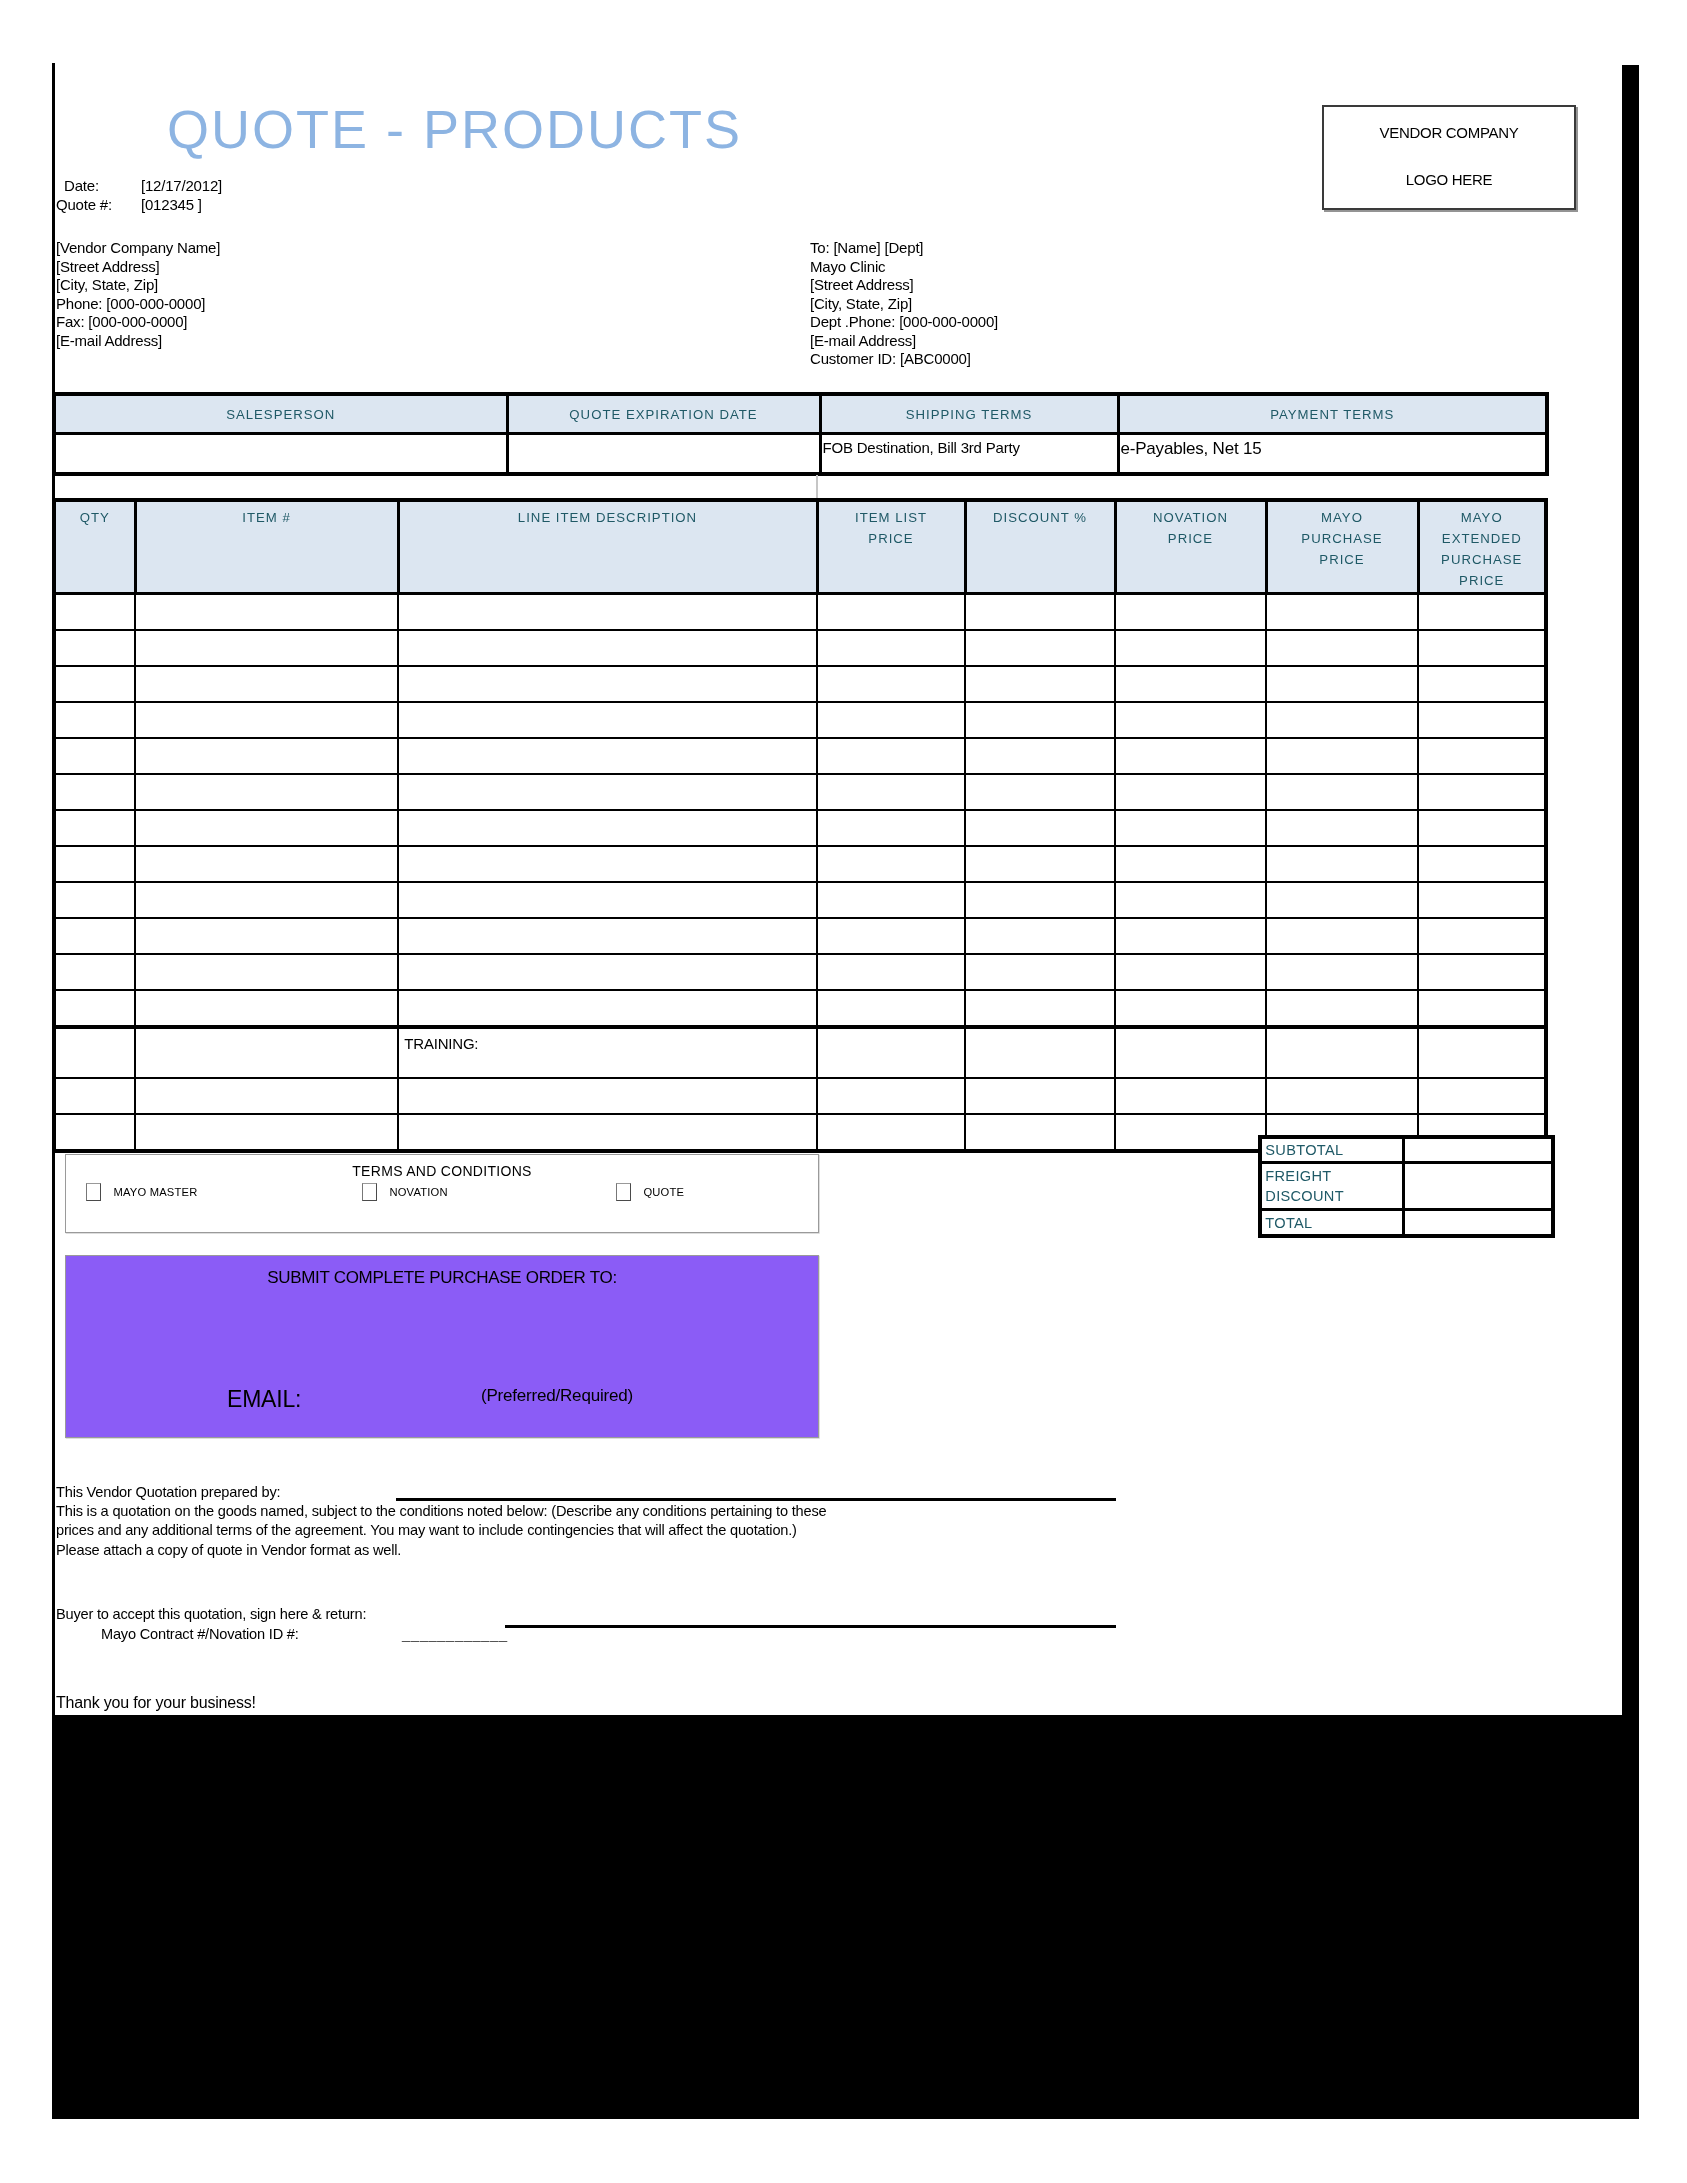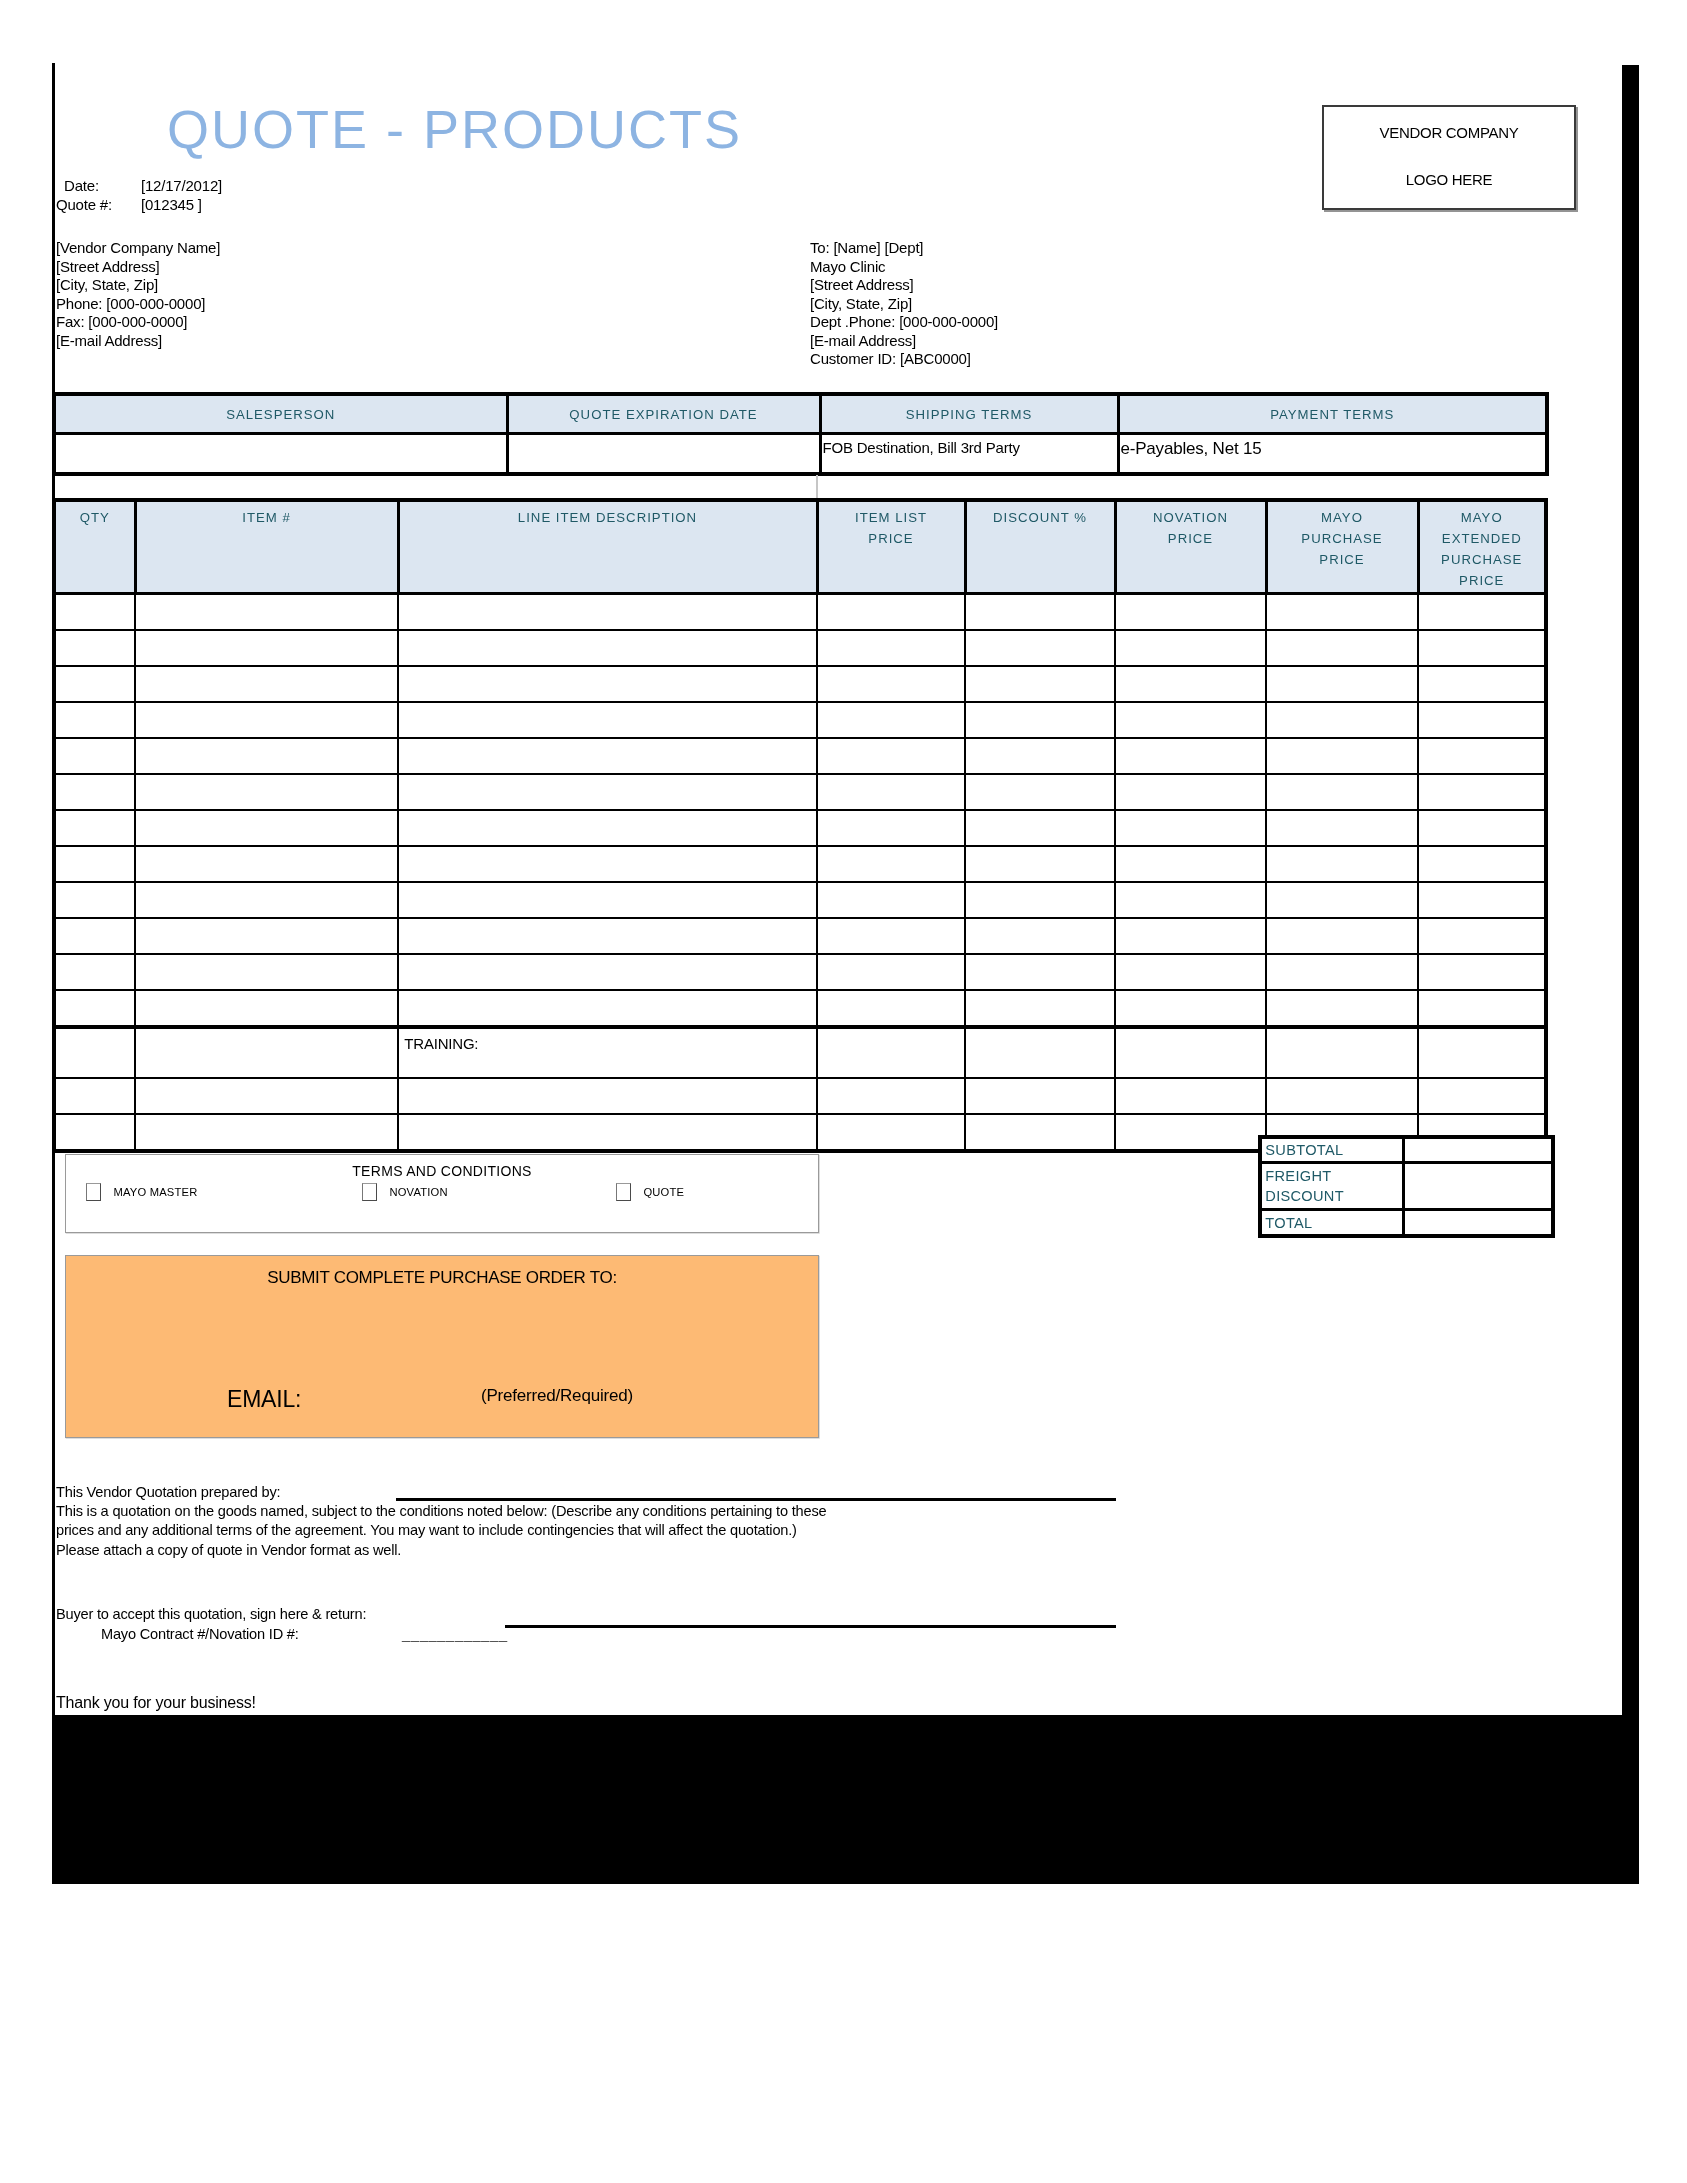--- a/index.html
+++ b/index.html
@@ -1,16 +1,16 @@
 <!DOCTYPE html>
 <html style="font-size:10.6px"><head>
 <meta charset="utf-8">
 <style>
   html,body{margin:0;padding:0;background:#ffffff;}
-  .page{position:relative;width:1687px;height:1884px;background:#fff;
+  .page{position:relative;width:1687px;height:2183px;background:#fff;
         font-family:"Liberation Sans", sans-serif;color:#000;overflow:hidden;}
 
   
   .left-line{position:absolute;left:52px;top:63px;width:3.3px;height:1652px;background:#000;}
   .right-bar{position:absolute;left:1622px;top:65px;width:16.5px;height:2054px;background:#000;}
   .bottom-black{position:absolute;left:52px;top:1715px;width:1587px;height:404px;background:#000;}
 
   
   .doc-title{position:absolute;left:167px;top:98px;font-size:54px;letter-spacing:2px;
              color:#8DB4E2;white-space:nowrap;}
@@ -58,21 +58,21 @@
           border:1.3px solid #9a9a9a;box-shadow:0.7px 0.7px 0 #cfcfcf;background:#fff;}
   .tc-title{position:absolute;top:8px;left:0;width:100%;text-align:center;font-size:14px;letter-spacing:0.3px;}
   .cb-item{position:absolute;top:28px;height:18.5px;}
   .cb-item .box{display:inline-block;width:13.2px;height:16px;border:1.3px solid #4a4a4a;
                 border-top-color:#999;border-left-color:#777;vertical-align:middle;background:#fff;}
   .cb-item .cb-lbl{display:inline-block;margin-left:9.3px;font-size:11.2px;letter-spacing:0.2px;vertical-align:middle;}
   .cb-1{left:20px;} .cb-2{left:296px;} .cb-3{left:550px;}
 
   
   .submit-box{position:absolute;left:65px;top:1255px;width:752px;height:181px;
-              border:1.3px solid #9a9a9a;box-shadow:0.7px 0.7px 0 #cfcfcf;background:#fdba74;}
+              border:1.3px solid #9a9a9a;box-shadow:0.7px 0.7px 0 #cfcfcf;background:#8b5cf6;}
   .submit-title{position:absolute;top:12px;left:0;width:100%;text-align:center;font-size:17px;letter-spacing:-0.3px;}
   .email-lbl{position:absolute;left:161px;top:130px;font-size:23px;letter-spacing:-0.2px;}
   .email-note{position:absolute;left:415px;top:130px;font-size:17px;letter-spacing:-0.2px;}
 
   
   .ft{position:absolute;font-size:14.6px;letter-spacing:-0.2px;white-space:pre;}
   .sig-line{position:absolute;height:2.6px;background:#000;}
   .sig-1{left:396px;top:1498px;width:720px;}
   .sig-2{left:505px;top:1625px;width:611px;}
   .blank-line{position:absolute;left:402px;top:1626px;font-size:14.6px;color:#4a4a4a;letter-spacing:0.7px;text-align:center;}

